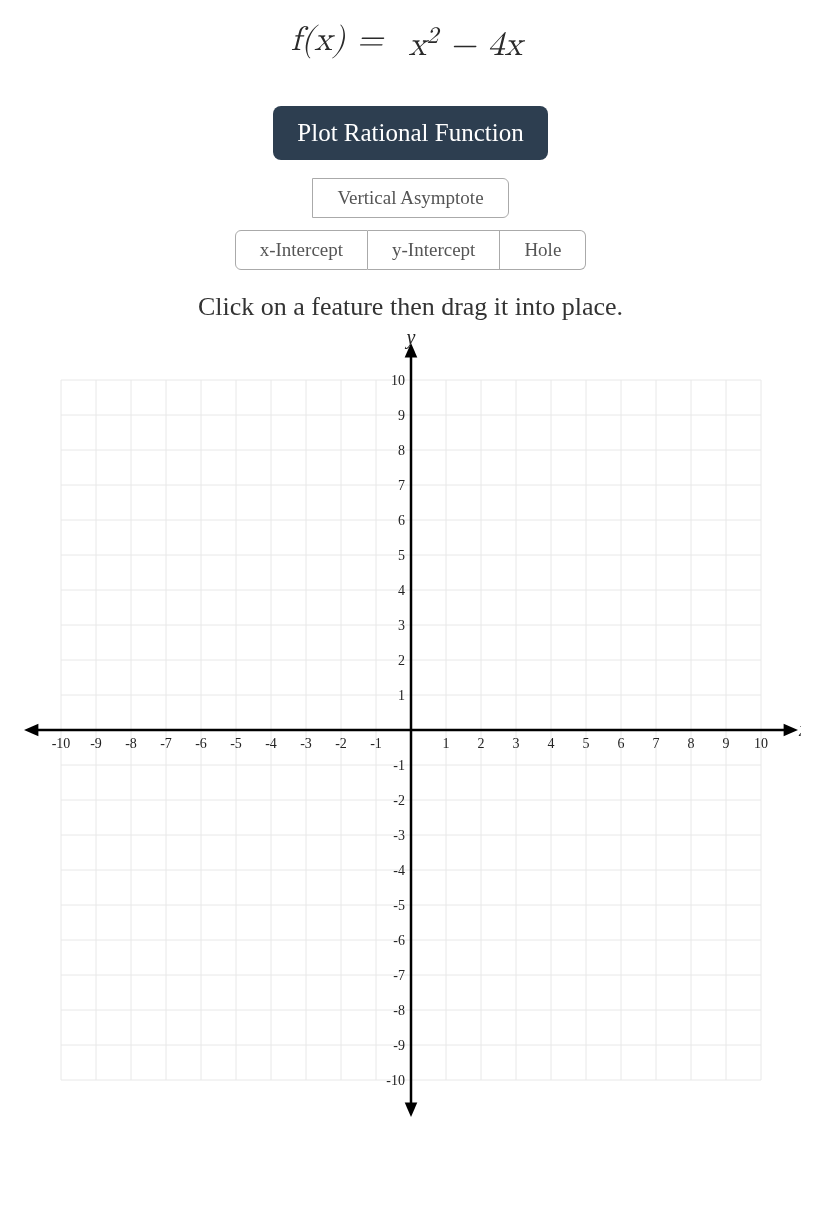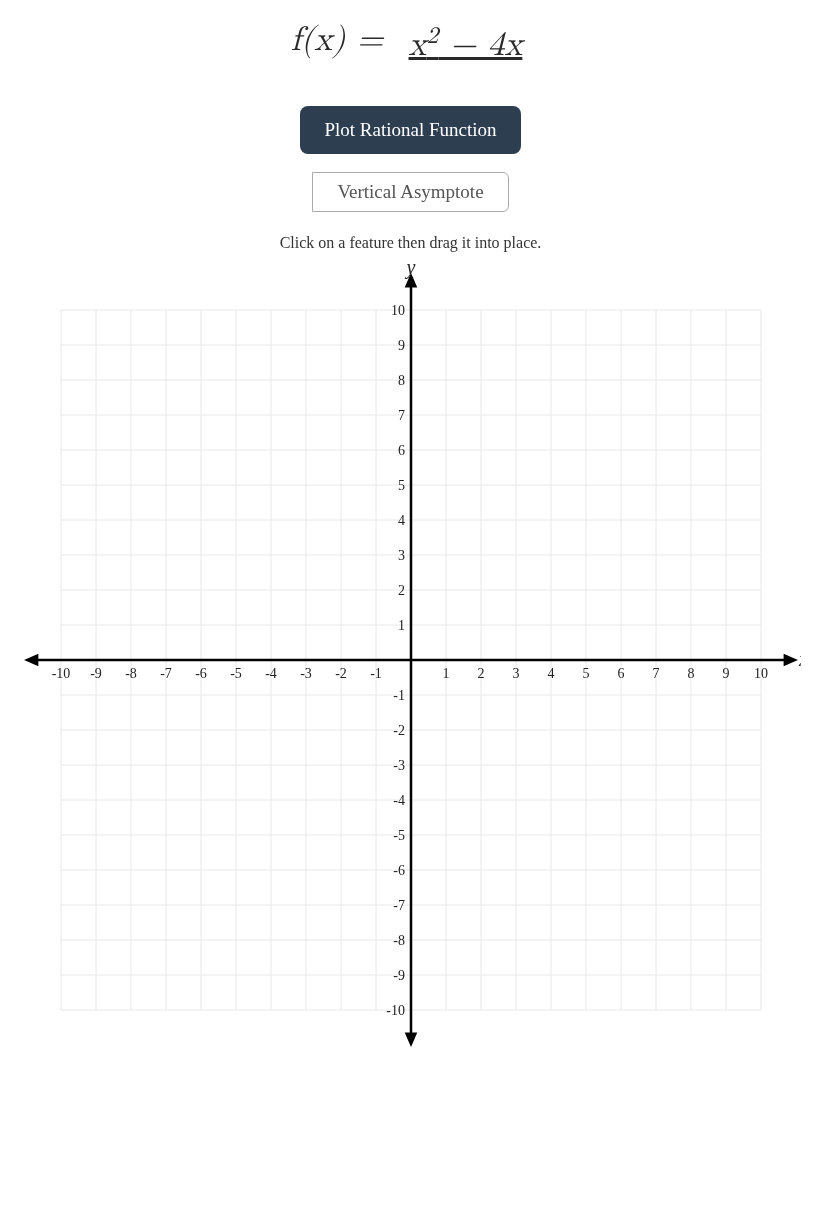--- a/index.html
+++ b/index.html
@@ -30,36 +30,35 @@
       margin-left: 6px;
     }
     .fraction .num {
       display: block;
       padding: 0 8px 4px 8px;
       border-bottom: 2px solid #2a2a2a;
     }
     .fraction .den {
       display: block;
       padding: 4px 8px 0 8px;
-      text-decoration: underline;
     }
     .sup {
       font-size: 0.7em;
       vertical-align: super;
       font-style: italic;
     }
     .controls {
       text-align: center;
       margin-bottom: 22px;
     }
     .btn-primary {
       display: inline-block;
       background: #2d3e50;
       color: #fff;
-      font-size: 19px;
+      font-size: 25px;
       font-family: Georgia, serif;
       padding: 13px 24px;
       border: none;
       border-radius: 8px;
       cursor: pointer;
       margin-bottom: 18px;
     }
     .btn-row {
       display: flex;
       justify-content: center;
@@ -79,21 +78,21 @@
       border-radius: 6px 0 0 6px;
     }
     .btn-row .btn-secondary:last-child {
       border-radius: 0 6px 6px 0;
     }
     .btn-row .btn-secondary + .btn-secondary {
       border-left: none;
     }
     .instruction {
       text-align: center;
-      font-size: 16px;
+      font-size: 26px;
       color: #333;
       margin: 10px 0 8px 0;
       font-family: Georgia, serif;
     }
     .graph-wrap {
       position: relative;
       width: 780px;
       margin: 0 auto;
     }
     svg { display: block; margin: 0 auto; }
@@ -123,20 +122,25 @@
       <span class="den">
         <span>x</span><span class="sup">2</span><span> − 4x</span>
       </span>
     </span>
   </div>
 
   <div class="controls">
     <button class="btn-primary">Plot Rational Function</button>
     <div class="btn-row">
       <button class="btn-secondary">Vertical Asymptote</button>
+    </div>
+    <div class="btn-row">
+      <button class="btn-secondary">x-Intercept</button>
+      <button class="btn-secondary">y-Intercept</button>
+      <button class="btn-secondary">Hole</button>
     </div>
   </div>
 
   <div class="instruction">Click on a feature then drag it into place.</div>
 
   <div class="graph-wrap">
     <svg id="graph-svg" width="780" height="800">
         <line x1="40" y1="750" x2="40" y2="50" class="grid-line"></line>
         <line x1="75" y1="750" x2="75" y2="50" class="grid-line"></line>
         <line x1="110" y1="750" x2="110" y2="50" class="grid-line"></line>

